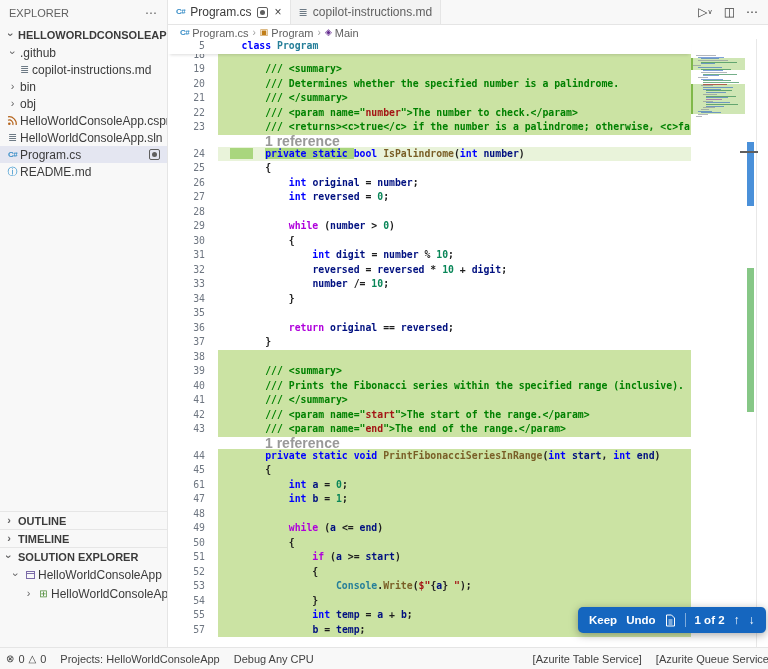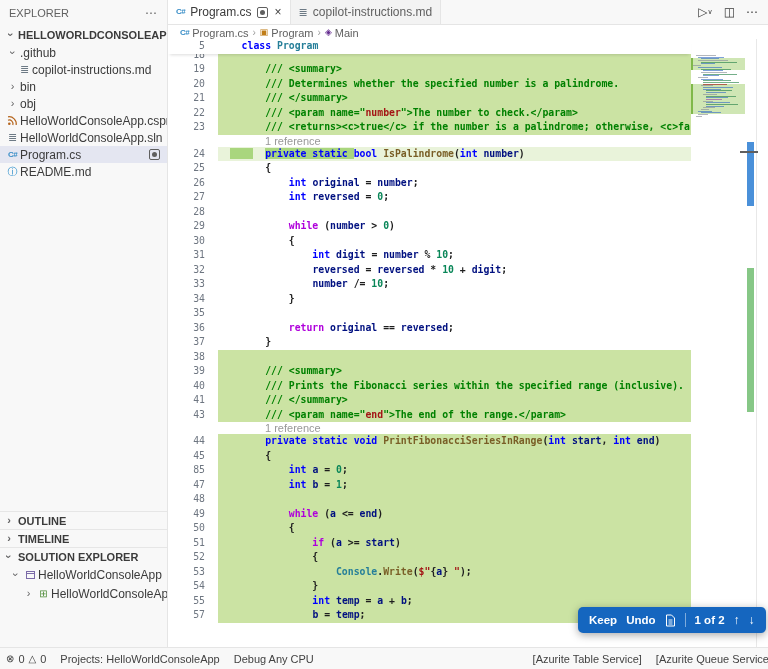--- a/index.html
+++ b/index.html
@@ -44,21 +44,21 @@
   .code-wrap{position:absolute;left:0;right:0;top:39px;bottom:0;overflow:hidden;background:#fff;}
   .sticky{position:absolute;left:0;top:0;width:523px;height:15px;background:#fff;z-index:5;box-shadow:0 3px 3px -2px rgba(0,0,0,.14);}
   .lines{position:absolute;left:0;top:15px;width:600px;}
   .cl{display:flex;width:523px;height:14.5px;line-height:14.5px;font-family:"DejaVu Sans Mono",monospace;font-size:9.8px;overflow:hidden;}
   .cl .num{flex:0 0 50px;text-align:right;padding-right:13px;box-sizing:border-box;color:#6e7681;}
   .cl .code{flex:1;white-space:pre;overflow:hidden;font-weight:bold;}
   .cl.hl-add .code{background:#cbe3a3;}
   .cl.hl-light .code{background:#e9f3da;}
   .cl.partial{height:8px;}
   .cl.partial .num,.cl.partial .code{margin-top:-6.5px;}
-  .lens{height:12px;line-height:12px;font-size:11px;color:#999;padding-left:97px;font-family:"Liberation Sans",sans-serif;cursor:pointer;}
+  .lens{height:12px;line-height:12px;font-size:14px;color:#999;padding-left:97px;font-family:"Liberation Sans",sans-serif;cursor:pointer;font-weight:bold;}
   .tk-kw{color:#0000ff;}.tk-ctrl{color:#af00db;}.tk-type{color:#267f99;}.tk-fn{color:#795e26;}
   .tk-var{color:#001080;}.tk-num{color:#098658;}.tk-str{color:#a31515;}.tk-com{color:#008000;}.tk-pln{color:#1e1e1e;}
   .dk{background:#a9d67e;margin-top:27px;}
   
   .minimap{position:absolute;left:523px;top:0;width:54px;bottom:0;background:#fff;cursor:pointer;}
   .mm-bars{position:absolute;left:2px;top:16px;right:2px;z-index:2;}
   .mm-bar{height:1px;margin-bottom:0.7px;opacity:.65;}
   .mm-add{position:absolute;left:0;right:0;background:rgba(160,206,105,.5);z-index:1;}
   .mm-strip{position:absolute;left:0;width:2px;background:#7fb84a;z-index:3;}
   .ruler{position:absolute;left:577px;width:11px;top:0;bottom:0;background:#fff;cursor:pointer;}
@@ -335,34 +335,38 @@
           </div>
           <div class="cl hl-add">
             <span class="num">40</span>
             <span class="code"><span class="tk-com">        /// Prints the Fibonacci series within the specified range (inclusive).</span></span>
           </div>
           <div class="cl hl-add">
             <span class="num">41</span>
             <span class="code"><span class="tk-com">        /// &lt;/summary&gt;</span></span>
           </div>
           <div class="cl hl-add">
+            <span class="num">42</span>
+            <span class="code"><span class="tk-com">        /// &lt;param name="</span><span class="tk-str">start</span><span class="tk-com">"&gt;The start of the range.&lt;/param&gt;</span></span>
+          </div>
+          <div class="cl hl-add">
             <span class="num">43</span>
             <span class="code"><span class="tk-com">        /// &lt;param name="</span><span class="tk-str">end</span><span class="tk-com">"&gt;The end of the range.&lt;/param&gt;</span></span>
           </div>
           <div class="lens">1 reference</div>
           <div class="cl hl-add">
             <span class="num">44</span>
             <span class="code"><span class="tk-kw">        private static void </span><span class="tk-fn">PrintFibonacciSeriesInRange</span><span class="tk-pln">(</span><span class="tk-kw">int</span><span class="tk-pln"> </span><span class="tk-var">start</span><span class="tk-pln">, </span><span class="tk-kw">int</span><span class="tk-pln"> </span><span class="tk-var">end</span><span class="tk-pln">)</span></span>
           </div>
           <div class="cl hl-add">
             <span class="num">45</span>
             <span class="code"><span class="tk-pln">        {</span></span>
           </div>
           <div class="cl hl-add">
-            <span class="num">85</span>
+            <span class="num">61</span>
             <span class="code"><span class="tk-kw">            int</span><span class="tk-pln"> </span><span class="tk-var">a</span><span class="tk-pln"> = </span><span class="tk-num">0</span><span class="tk-pln">;</span></span>
           </div>
           <div class="cl hl-add">
             <span class="num">47</span>
             <span class="code"><span class="tk-kw">            int</span><span class="tk-pln"> </span><span class="tk-var">b</span><span class="tk-pln"> = </span><span class="tk-num">1</span><span class="tk-pln">;</span></span>
           </div>
           <div class="cl hl-add">
             <span class="num">48</span>
             <span class="code"><span class="tk-pln"></span></span>
           </div>

